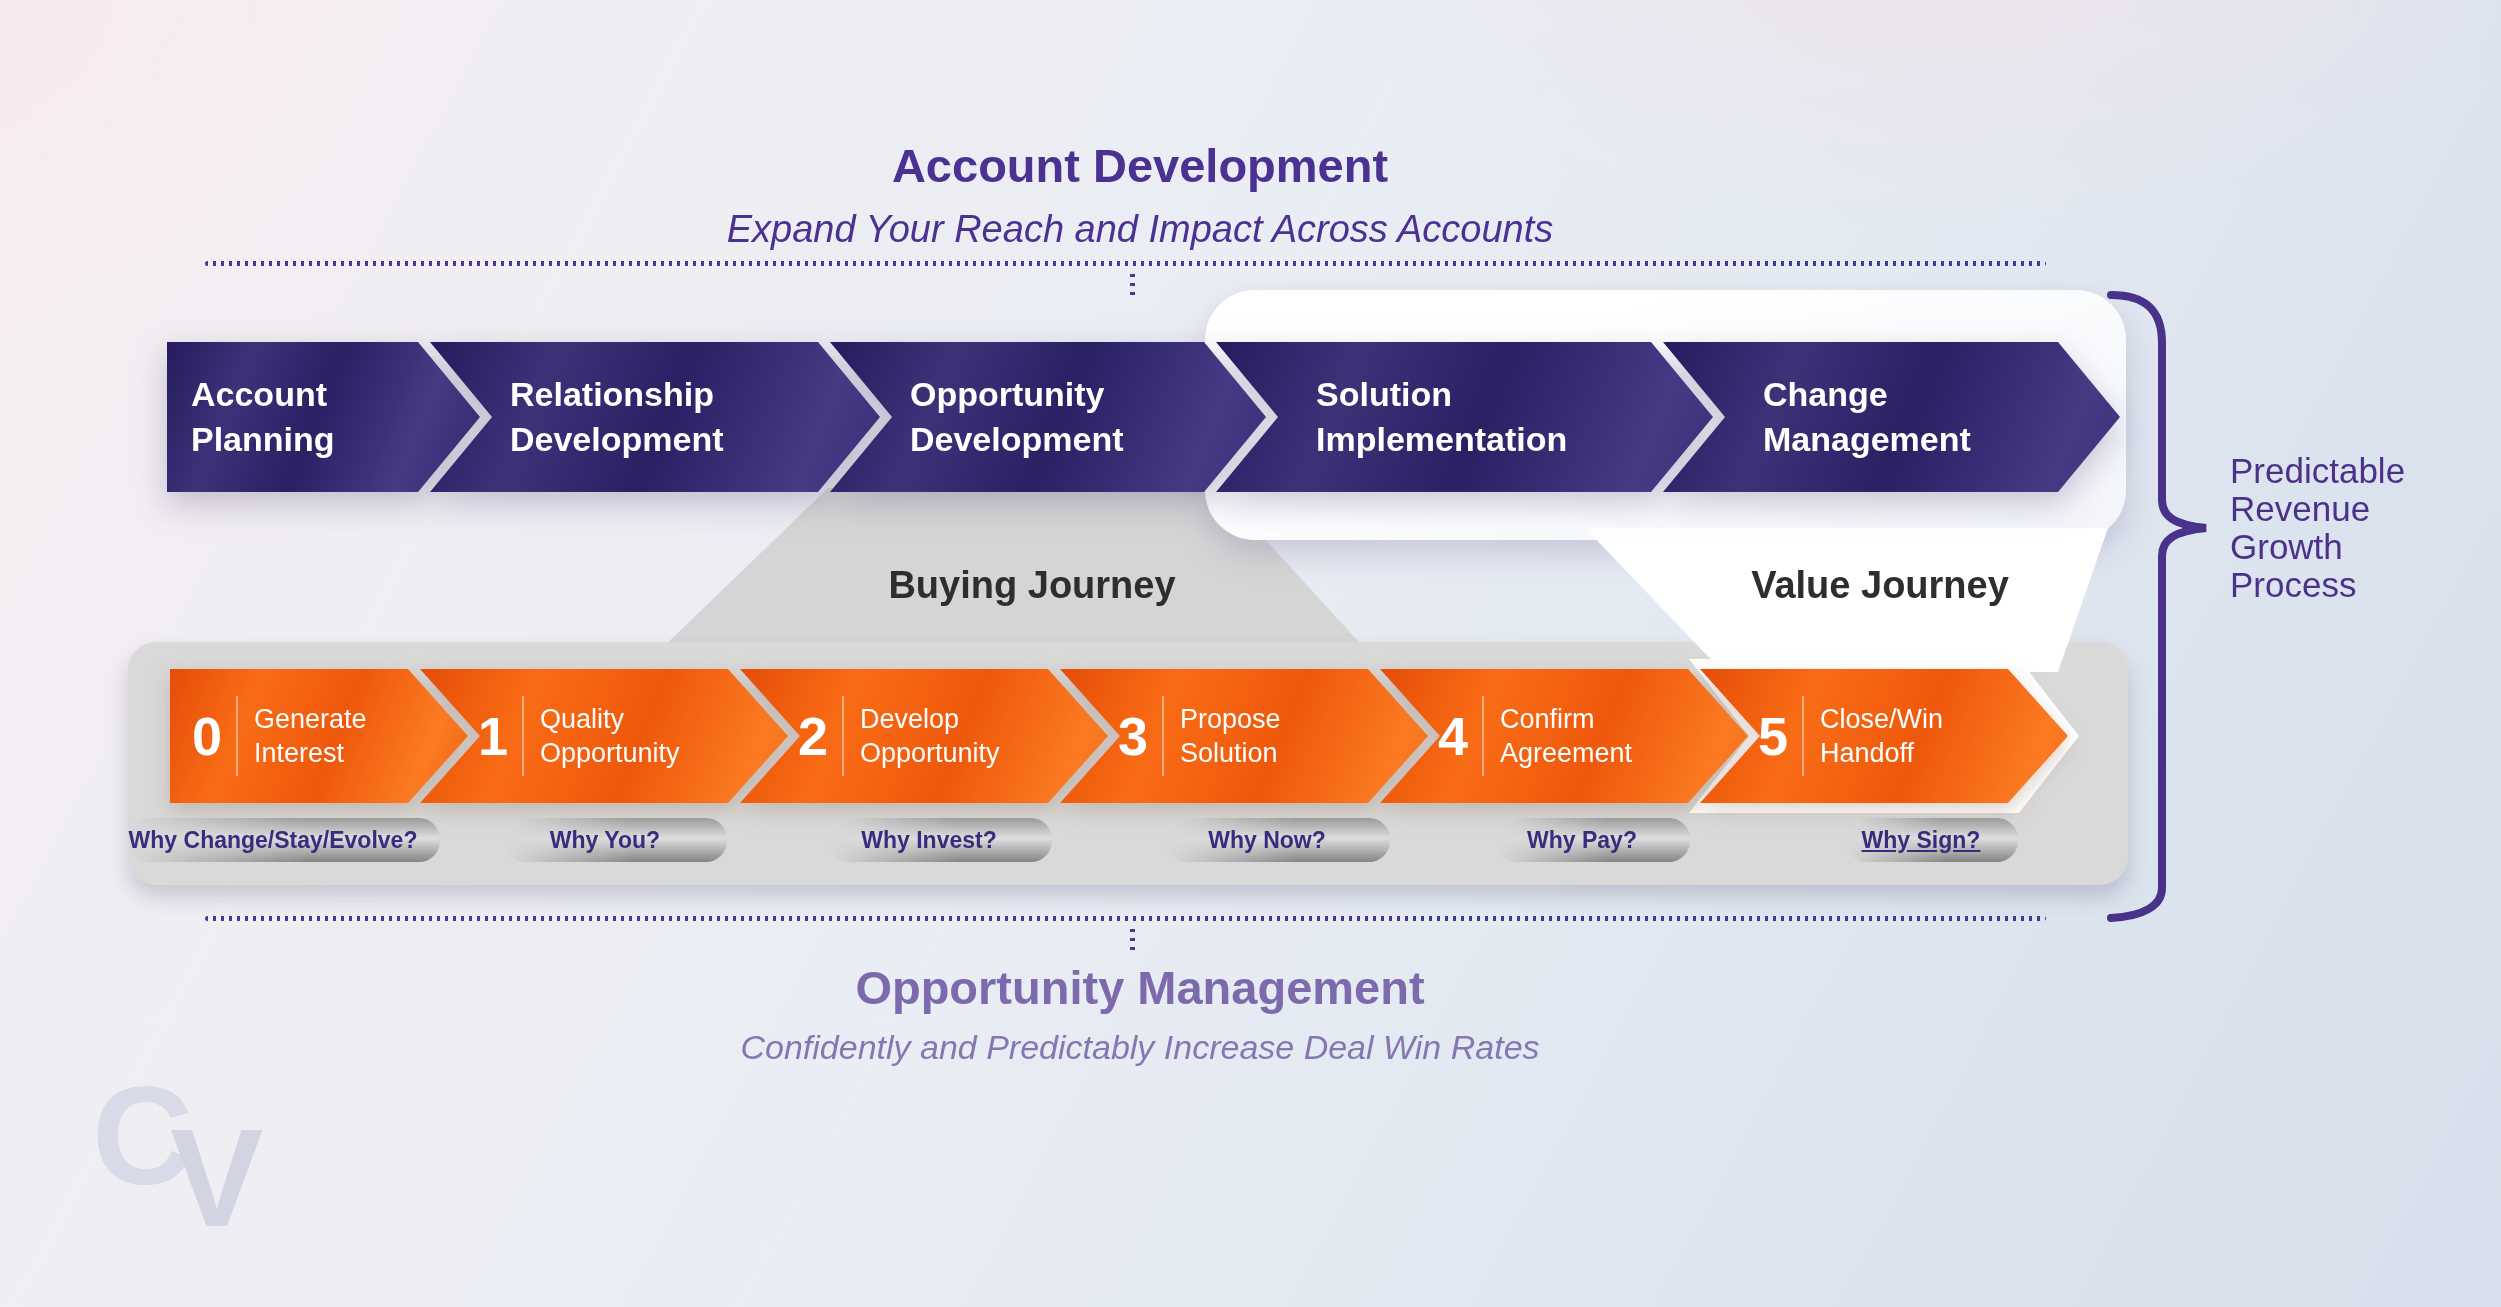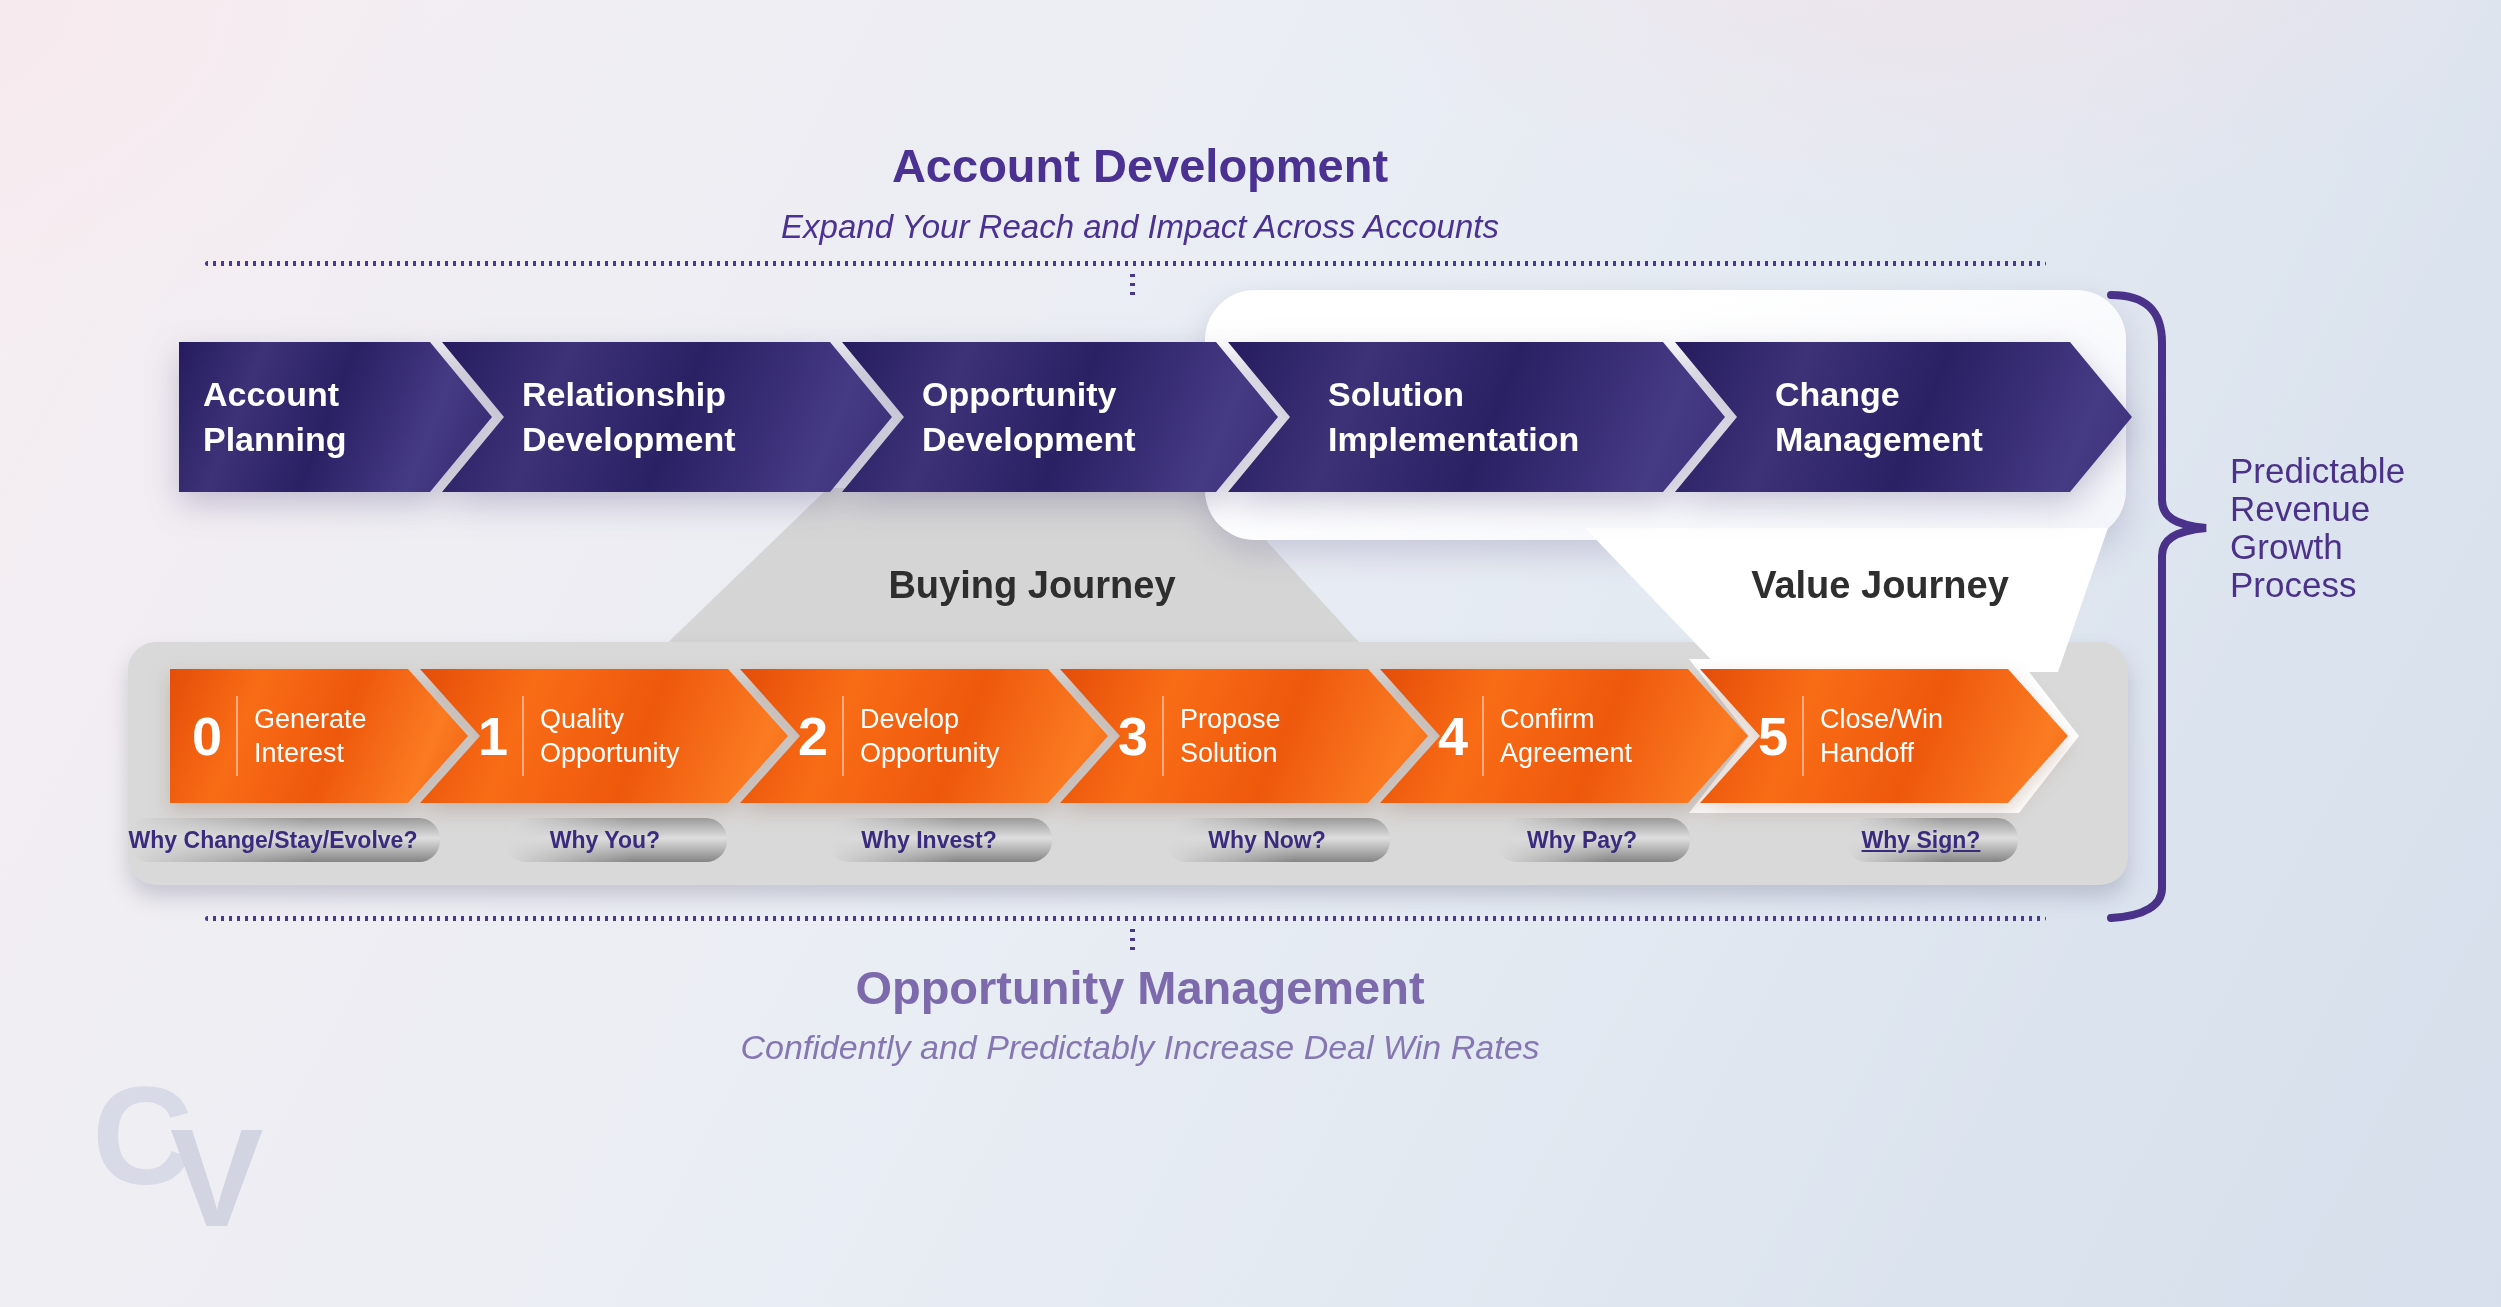--- a/index.html
+++ b/index.html
@@ -14,21 +14,21 @@
   .abs{position:absolute;}
 
   
   .wm{font-weight:bold;line-height:1;user-select:none;}
   .wm-c{left:92px;top:1066px;font-size:140px;color:#d9dae7;}
   .wm-v{left:170px;top:1108px;font-size:140px;color:#d2d4e2;}
 
   
   .center-band{left:0;width:2280px;text-align:center;}
   .h-title{top:138px;font-size:47px;font-weight:bold;color:#4a3192;}
-  .h-sub{top:208px;font-size:33px;font-style:italic;font-weight:500;color:#4a3192;}
+  .h-sub{top:208px;font-size:38px;font-style:italic;font-weight:500;color:#4a3192;}
   .f-title{top:960px;font-size:47px;font-weight:bold;color:#7d6aac;}
   .f-sub{top:1028px;font-size:34px;font-style:italic;font-weight:500;color:#8677b2;}
 
   
   .dotline{height:5px;border-radius:3px;
     background:repeating-linear-gradient(90deg,#4a3791 0 3px,rgba(0,0,0,0) 3px 8px);}
   .dotline.top{left:205px;top:261px;width:1841px;}
   .dotline.bottom{left:205px;top:916px;width:1841px;}
   .dottick{width:5px;height:24px;
     background:repeating-linear-gradient(180deg,#4a3791 0 3px,rgba(0,0,0,0) 3px 9px);}
@@ -42,21 +42,21 @@
 
   
   .funnel-gray{left:0;top:0;width:2501px;height:1307px;pointer-events:none;}
   .journey-label{font-size:38px;font-weight:bold;color:#2e2e2e;transform:translate(-50%,-50%);white-space:nowrap;}
 
   
   .gray-container{left:128px;top:642px;width:2000px;height:243px;border-radius:28px;
     background:#d9d9d9;box-shadow:0 12px 20px rgba(110,110,135,.30);}
 
   
-  .prow{left:12px;top:342px;width:2259px;height:150px;
+  .prow{left:0;top:342px;width:2259px;height:150px;
     filter:drop-shadow(0 12px 16px rgba(90,80,130,.30));}
   .orow{left:0;top:669px;width:2501px;height:134px;
     filter:drop-shadow(0 8px 10px rgba(130,80,50,.25));}
   .chev{position:absolute;top:0;height:100%;display:flex;align-items:center;color:#fff;}
   .chev.purple{background:linear-gradient(112deg,#251b5e 0%,#3d3278 22%,#2a2064 45%,#453a84 72%,#2e2468 100%);}
   .chev.orange{background:linear-gradient(112deg,#e44d08 0%,#f96c16 25%,#ee580c 52%,#fb7b22 78%,#ed550a 100%);}
   .chev .plabel{font-size:34px;font-weight:bold;line-height:1.32;}
   .chev .num{font-size:54px;font-weight:600;line-height:1;}
   .chev .vdiv{width:2px;height:80px;background:rgba(255,255,255,.45);margin:0 16px 0 14px;}
   .chev .olabel{font-size:27px;font-weight:normal;line-height:1.26;}

